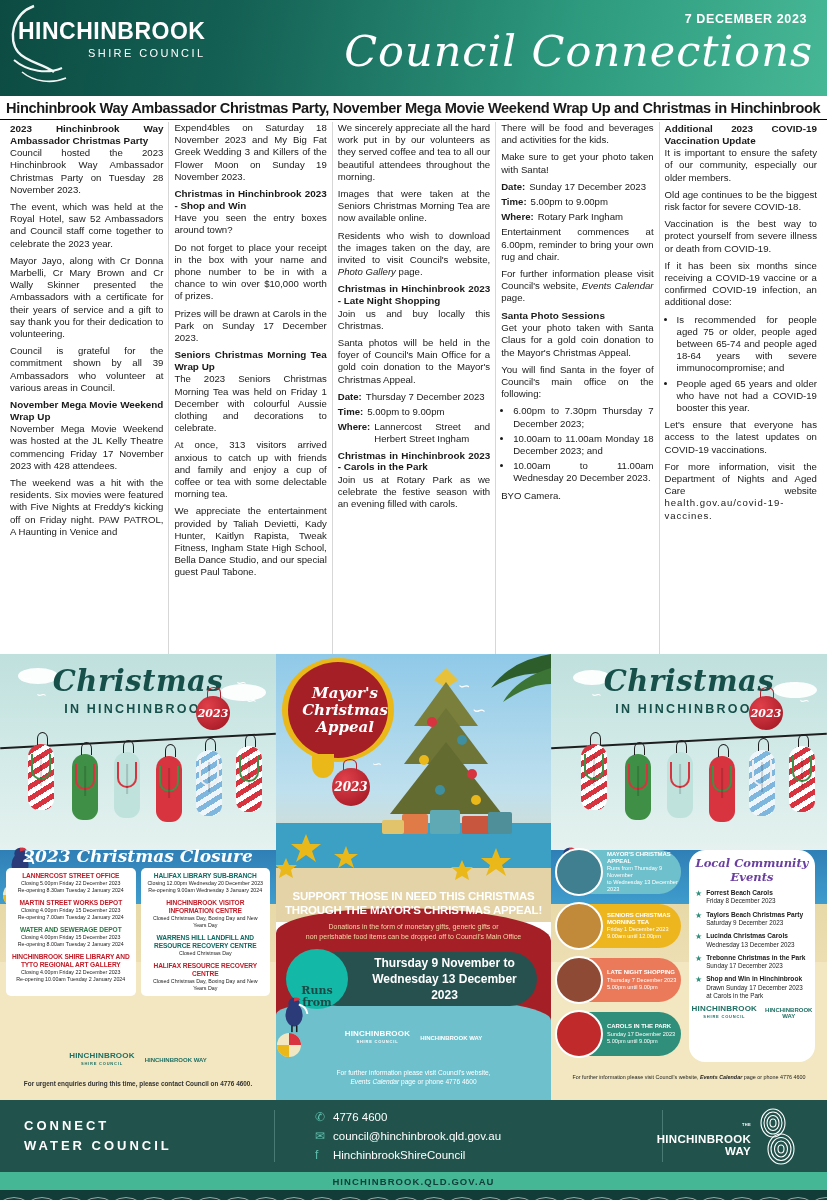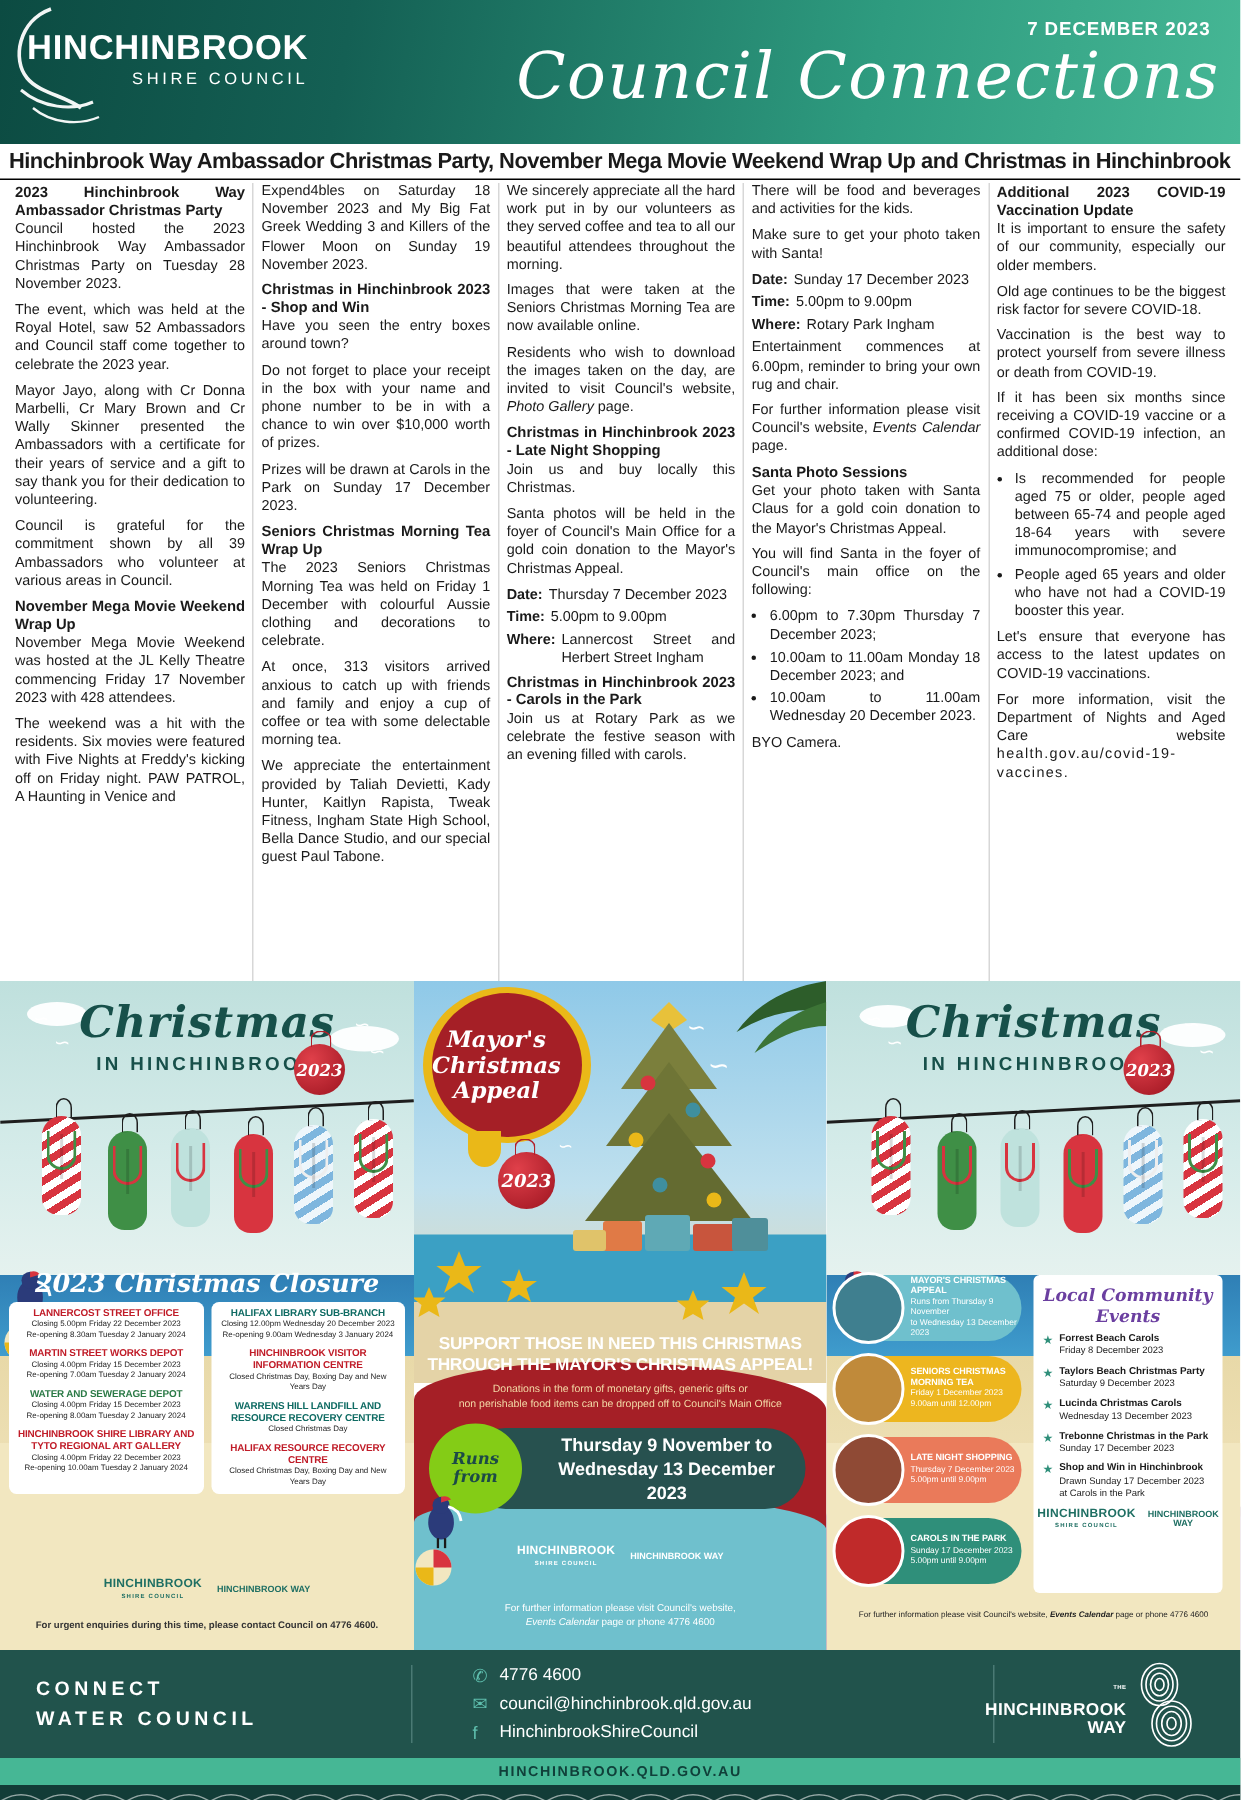--- a/index.html
+++ b/index.html
@@ -147,40 +147,40 @@
   .p2-sand{position:absolute;left:0;top:48%;width:100%;height:12%;background:#e4d3a7;}
   .p2-red{position:absolute;left:0;top:57%;width:100%;height:43%;background:#a51f26;
     border-radius:46% 58% 0 0 / 26px 34px 0 0;}
   .p2-blue{position:absolute;left:0;bottom:0;width:100%;height:23%;background:#6fc0cd;
     border-radius:48% 55% 0 0 / 18px 24px 0 0;}
   .speech{position:absolute;left:6px;top:4px;width:112px;height:104px;border-radius:50%;
     background:#eab818;display:flex;align-items:center;justify-content:center;}
   .speech:after{content:"";position:absolute;left:30px;bottom:-16px;width:22px;height:24px;
     background:#eab818;border-radius:0 0 50% 50%;}
   .speech-in{position:absolute;left:6px;top:4px;width:100px;height:96px;border-radius:50%;
-    background:#a51f26;display:flex;align-items:center;justify-content:flex-start;}
+    background:#a51f26;display:flex;align-items:center;justify-content:flex-end;}
   .speech-txt{color:#fff;font-family:"DejaVu Serif",serif;font-style:italic;
     font-weight:bold;font-size:15px;line-height:17px;text-align:center;}
   .p2-head{position:absolute;left:6px;right:6px;text-align:center;color:#fff;
     font-size:11.5px;font-weight:bold;line-height:13.5px;letter-spacing:-.2px;}
   .p2-sub{position:absolute;left:12px;right:12px;text-align:center;color:#f3d9a6;
     font-size:7px;line-height:9.5px;}
   .pill{position:absolute;left:34px;right:14px;height:54px;background:#27514f;
     border-radius:27px;display:flex;align-items:center;}
   .pill-badge{position:absolute;left:-24px;top:-3px;width:62px;height:60px;
-    border-radius:50%;background:#84cc16;display:flex;align-items:center;
-    justify-content:center;font-family:"DejaVu Serif",serif;font-style:italic;
+    border-radius:50%;background:#14b8a6;display:flex;align-items:flex-end;
+    justify-content:center;font-family:"DejaVu Serif",serif;
     font-weight:bold;font-size:11px;color:#1c4a47;line-height:12px;text-align:center;}
   .pill-txt{margin-left:48px;color:#fff;font-size:12px;font-weight:bold;
     line-height:16px;text-align:center;flex:1;padding-right:6px;}
   .p2-foot{position:absolute;left:10px;right:10px;text-align:center;color:#fff;
     font-size:6.6px;line-height:9px;}
 
   
-  .p3-card{position:absolute;background:#fff;border-radius:4px;}
+  .p3-card{position:absolute;background:#fff;border-radius:16px;}
   .ev-pill{position:absolute;left:6px;width:124px;height:44px;border-radius:22px;
     display:flex;align-items:center;}
   .ev-ph{position:absolute;left:-2px;top:-2px;width:48px;height:48px;border-radius:50%;
     border:2px solid #fff;overflow:hidden;}
   .ev-txt{margin-left:50px;color:#fff;font-size:5.6px;line-height:7px;padding-right:3px;}
   .ev-txt b{font-size:6px;display:block;line-height:7.4px;letter-spacing:-.05px;}
   .lce-title{font-family:"DejaVu Serif",serif;font-style:italic;font-weight:bold;
     font-size:11.5px;color:#6b3fa0;text-align:center;margin-bottom:5px;}
   .lce-item{display:flex;margin-bottom:5px;}
   .lce-star{color:#2f8f7a;font-size:8px;margin-right:4px;line-height:9px;}

